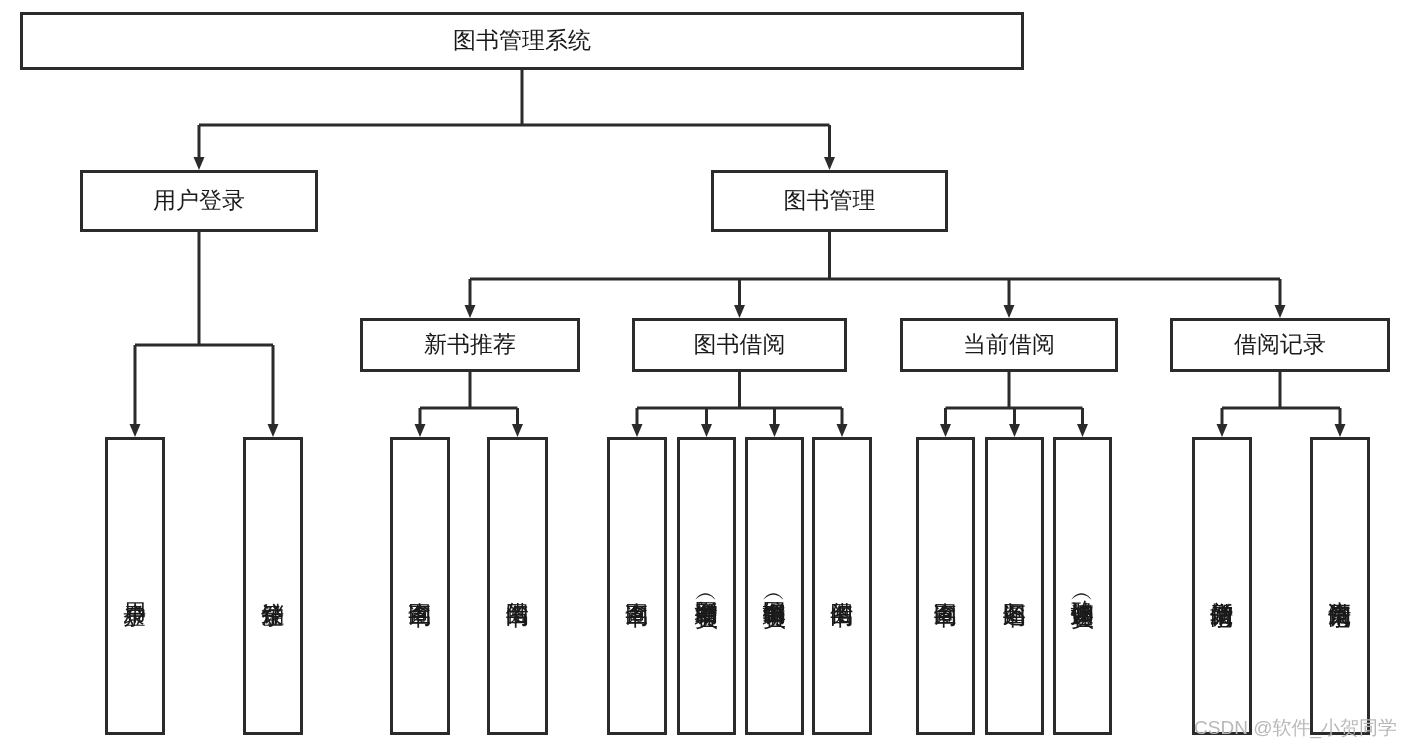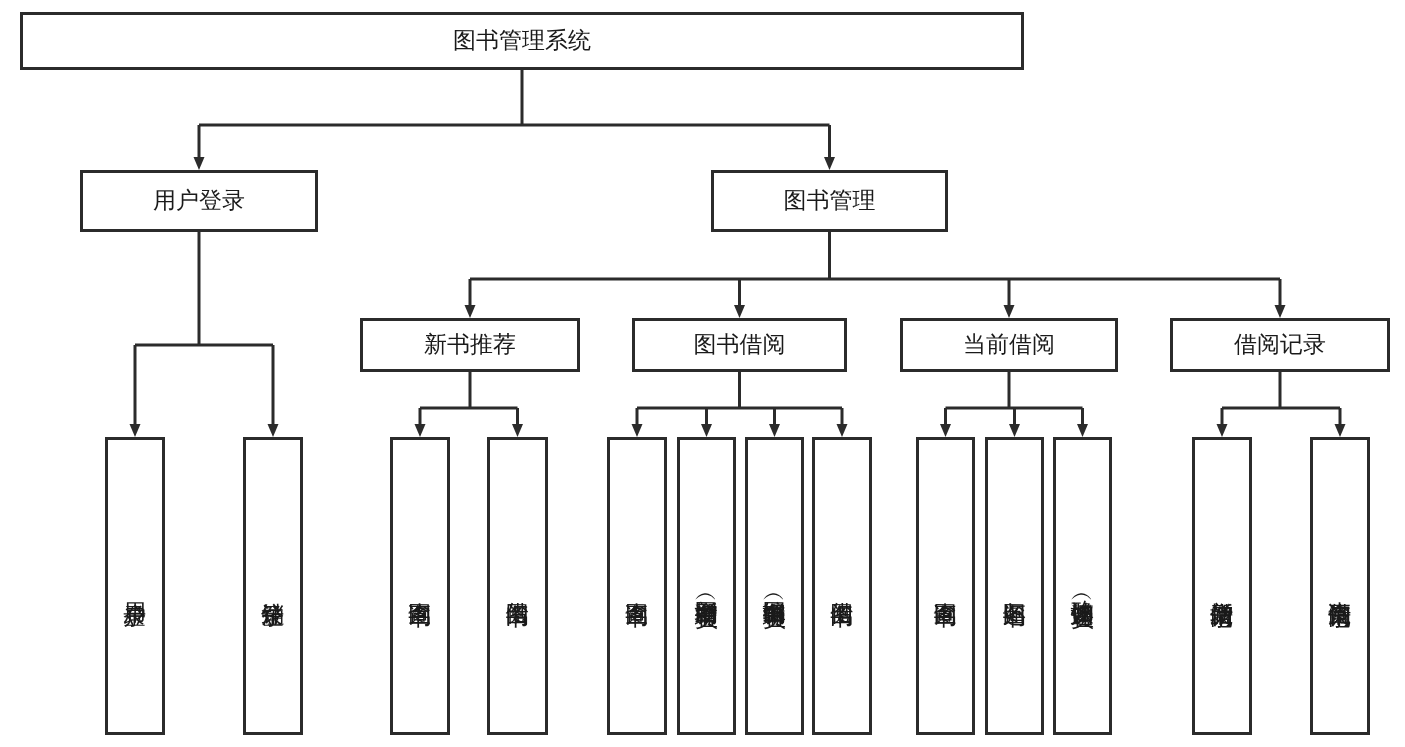--- a/index.html
+++ b/index.html
@@ -221,13 +221,14 @@
       <div class="node-label-v" style="left: 607px; top: 437px; width: 60px; height: 298px;">查询图书</div>
       <div class="node-label-v" style="left: 677px; top: 437px; width: 59px; height: 298px;">新增图书（管理员）</div>
       <div class="node-label-v" style="left: 745px; top: 437px; width: 59px; height: 298px;">编辑图书（管理员）</div>
       <div class="node-label-v" style="left: 812px; top: 437px; width: 60px; height: 298px;">借阅图书</div>
       <div class="node-label-v" style="left: 916px; top: 437px; width: 59px; height: 298px;">查询图书</div>
       <div class="node-label-v" style="left: 985px; top: 437px; width: 59px; height: 298px;">归还图书</div>
       <div class="node-label-v" style="left: 1053px; top: 437px; width: 59px; height: 298px;">确认归还（管理员）</div>
       <div class="node-label-v" style="left: 1192px; top: 437px; width: 60px; height: 298px;">新增借阅记录</div>
       <div class="node-label-v" style="left: 1310px; top: 437px; width: 60px; height: 298px;">查询借阅记录</div>
     </div>
+  <div class="watermark">CSDN @软件_小贺同学</div>
 </div>
 
 </body></html>

